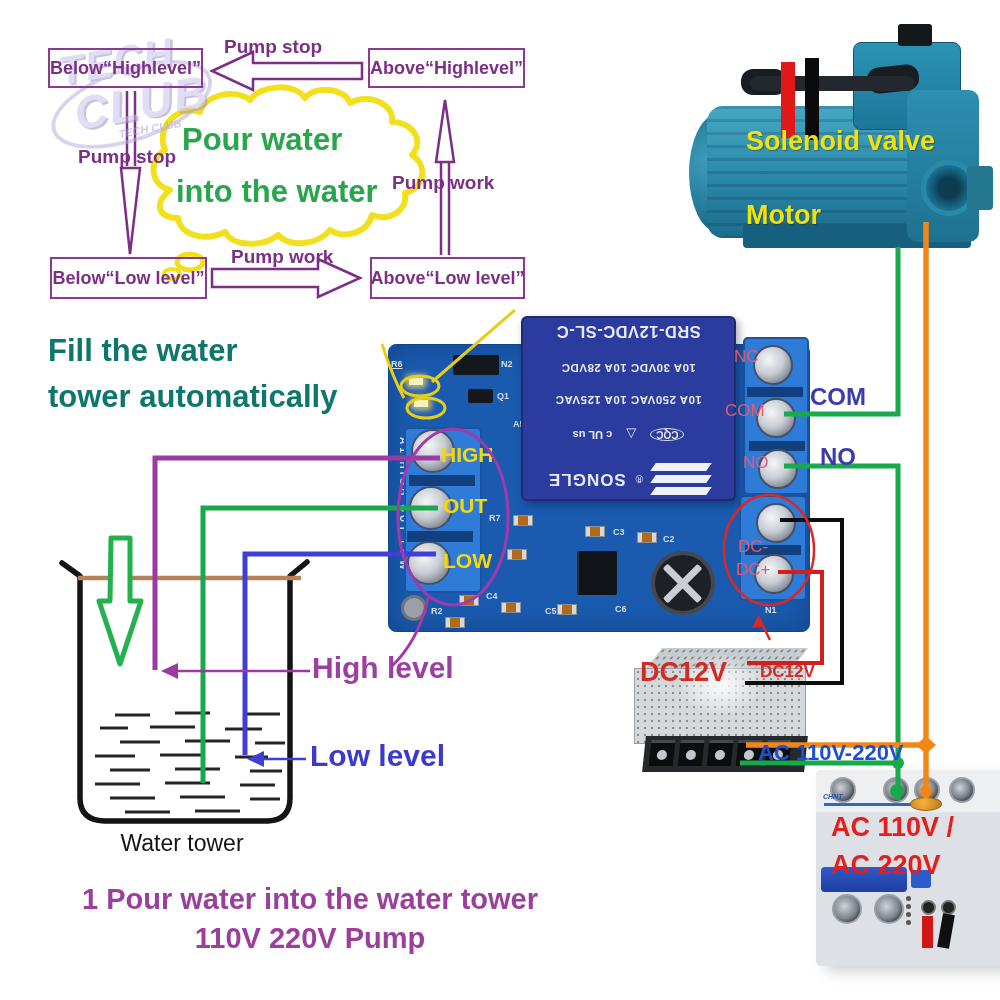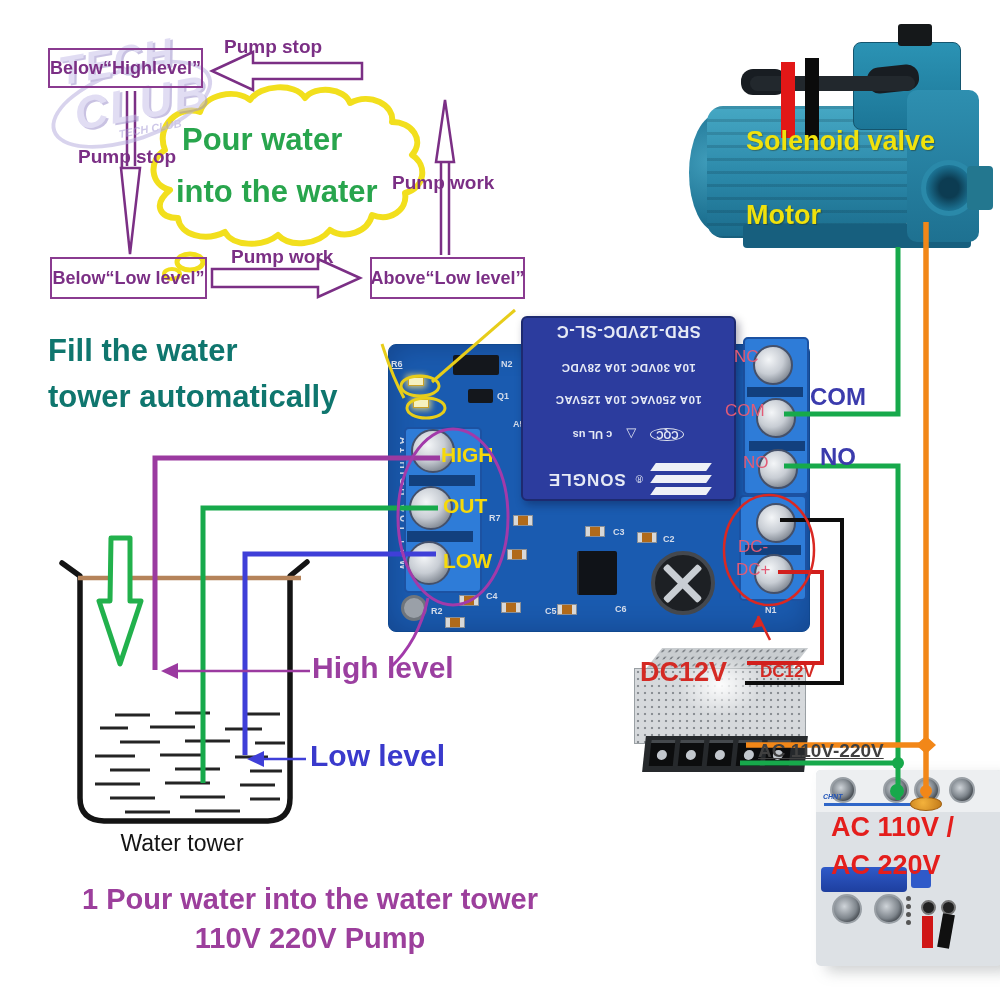--- a/index.html
+++ b/index.html
@@ -128,21 +128,21 @@
      background:radial-gradient(closest-side, rgba(255,255,255,.95), rgba(255,255,255,0));}
   .psu-strip{left:12px;top:88px;width:162px;height:36px;background:#26292c;transform:skewX(-6deg);
      display:flex;flex-direction:row;gap:5px;padding:4px 6px;}
   .psu-term{position:static !important;width:24px;height:26px;background:#0c0d0e;border-top:3px solid #45494d;
      display:flex;align-items:center;justify-content:center;}
   .psu-term::after{content:"";width:10px;height:10px;border-radius:50%;background:#c2c7cd;}
   .psulabel{position:absolute;font-weight:bold;color:#d42a24;z-index:10;white-space:nowrap;}
   #psu-t1{left:640px;top:657px;font-size:27px;}
   #psu-t2{left:636px;top:700px;font-size:24px;}
   #psu-out{left:760px;top:662px;font-size:17px;}
-  #psu-in{left:758px;top:740px;font-size:19px;color:#404040;text-decoration:underline;}
+  #psu-in{left:758px;top:740px;font-size:22px;color:#1d4ed8;}
 
   
   #brk{position:absolute;left:816px;top:770px;width:186px;height:196px;background:#dde1e5;border-radius:5px;
       z-index:1;box-shadow:10px 6px 14px rgba(120,125,130,.35);}
   #brk div{position:absolute;}
   .brk-top{left:0;top:0;width:186px;height:42px;background:#edeff1;border-radius:5px 5px 0 0;}
   .brk-screw{width:26px;height:26px;border-radius:50%;
       background:radial-gradient(circle at 40% 40%, #cfd4d9, #7e858c 50%, #3d4248 78%);border:2px solid #9aa0a6;}
   .brk-blueline{left:8px;top:33px;width:88px;height:3px;background:#2f66c8;}
   #brk-brand{left:7px;top:23px;font-size:7px;font-weight:bold;font-style:italic;color:#2254b8;}
@@ -177,20 +177,21 @@
 <div id="stage">
 
   <div id="wm">
     <div class="wm-swoosh"></div>
     <div class="wm1">TECH</div>
     <div class="wm2">CLUB</div>
     <div class="wm3">TECH CLUB</div>
   </div>
 
   <div class="fbox" id="fb1">Below“Highlevel”</div>
+  <div class="fbox" id="fb2">Above“Highlevel”</div>
   <div class="fbox" id="fb3">Below“Low level”</div>
   <div class="fbox" id="fb4">Above“Low level”</div>
   <div class="flabel" id="fl-top">Pump stop</div>
   <div class="flabel" id="fl-left">Pump stop</div>
   <div class="flabel" id="fl-right">Pump work</div>
   <div class="flabel" id="fl-bottom">Pump work</div>
   <div class="cloudtext" id="ct1">Pour water</div>
   <div class="cloudtext" id="ct2">into the water</div>
 
   <div class="headline" id="hl1">Fill the water</div>

